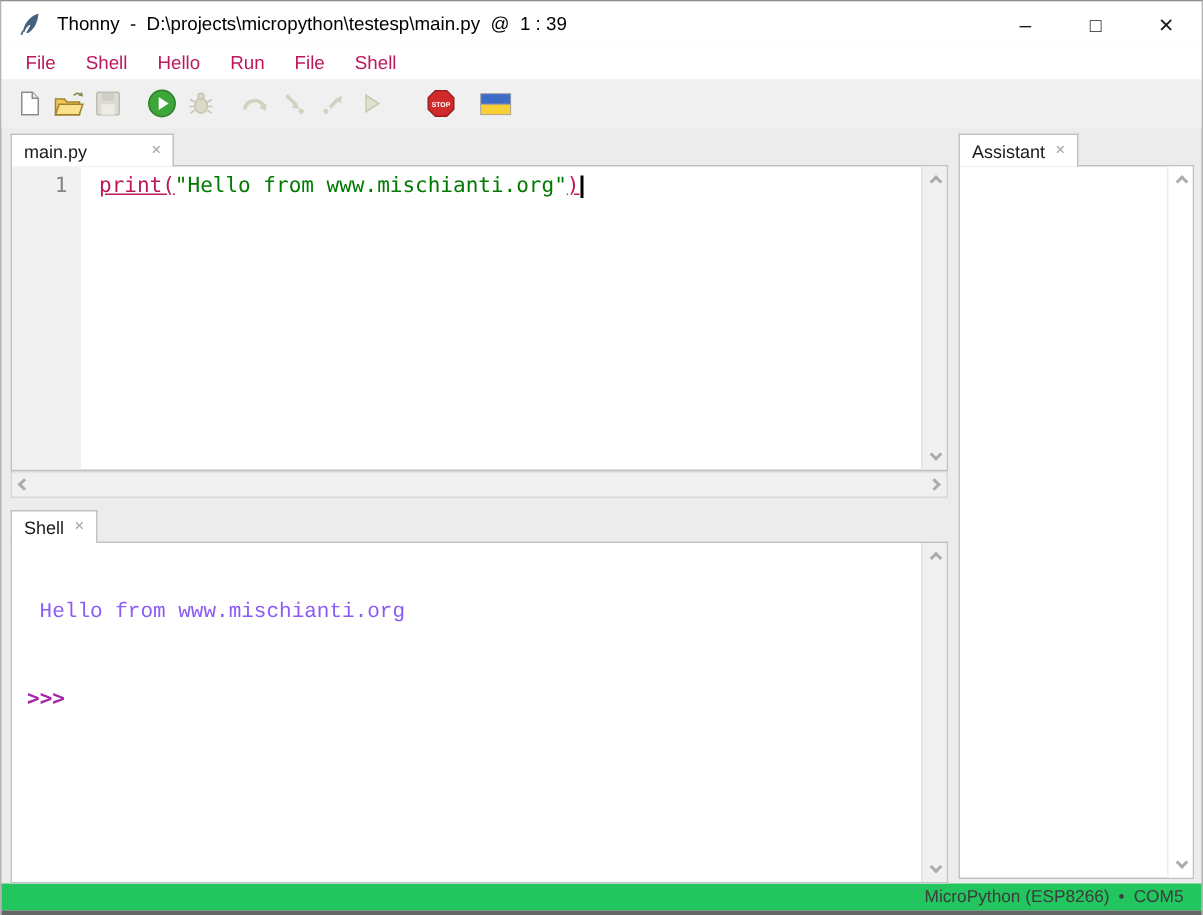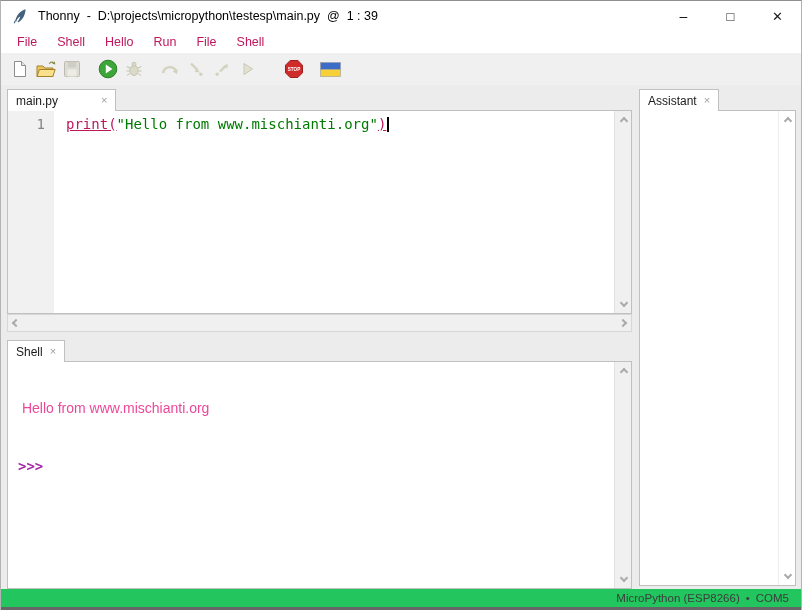--- a/index.html
+++ b/index.html
@@ -68,21 +68,21 @@
   .sb-arrow { position:absolute; width:17px; height:16px; display:flex; align-items:center; justify-content:center; }
   .sb-top { top:2px; left:0; }
   .sb-bottom { bottom:2px; left:0; }
   .hs-arrow { position:absolute; top:0; height:16px; width:16px; display:flex; align-items:center; justify-content:center; }
 
   
   .shell-content { position:absolute; left:0; top:0; right:17px; bottom:0; padding:6px 0 0 10px;
                    font-family:"DejaVu Sans Mono", monospace; font-size:14px; white-space:pre; }
   .prompt { color:#A625A6; font-weight:bold; }
   .magic  { color:#9a9a9a; }
-  .io-out { font-family:Liberation Sans, sans-serif; color:#ec4899; }
+  .io-out { font-family:Liberation Mono, monospace; color:#8b5cf6; }
   .sh-line1 { margin-bottom:9px; }
   .sh-line2 { margin-bottom:10px; }
 
   
   .statusbar { position:absolute; left:0; top:588px; width:100%; height:18px; background:#22c55e;
                display:flex; align-items:center; justify-content:flex-end; padding-right:12px;
                font-size:11.5px; color:#3c3c3c; }
   .statusbar span { margin-left:6px; }
   .bottom-edge { position:absolute; left:0; top:606px; width:100%; height:4px; background:#666666; }
 </style>

